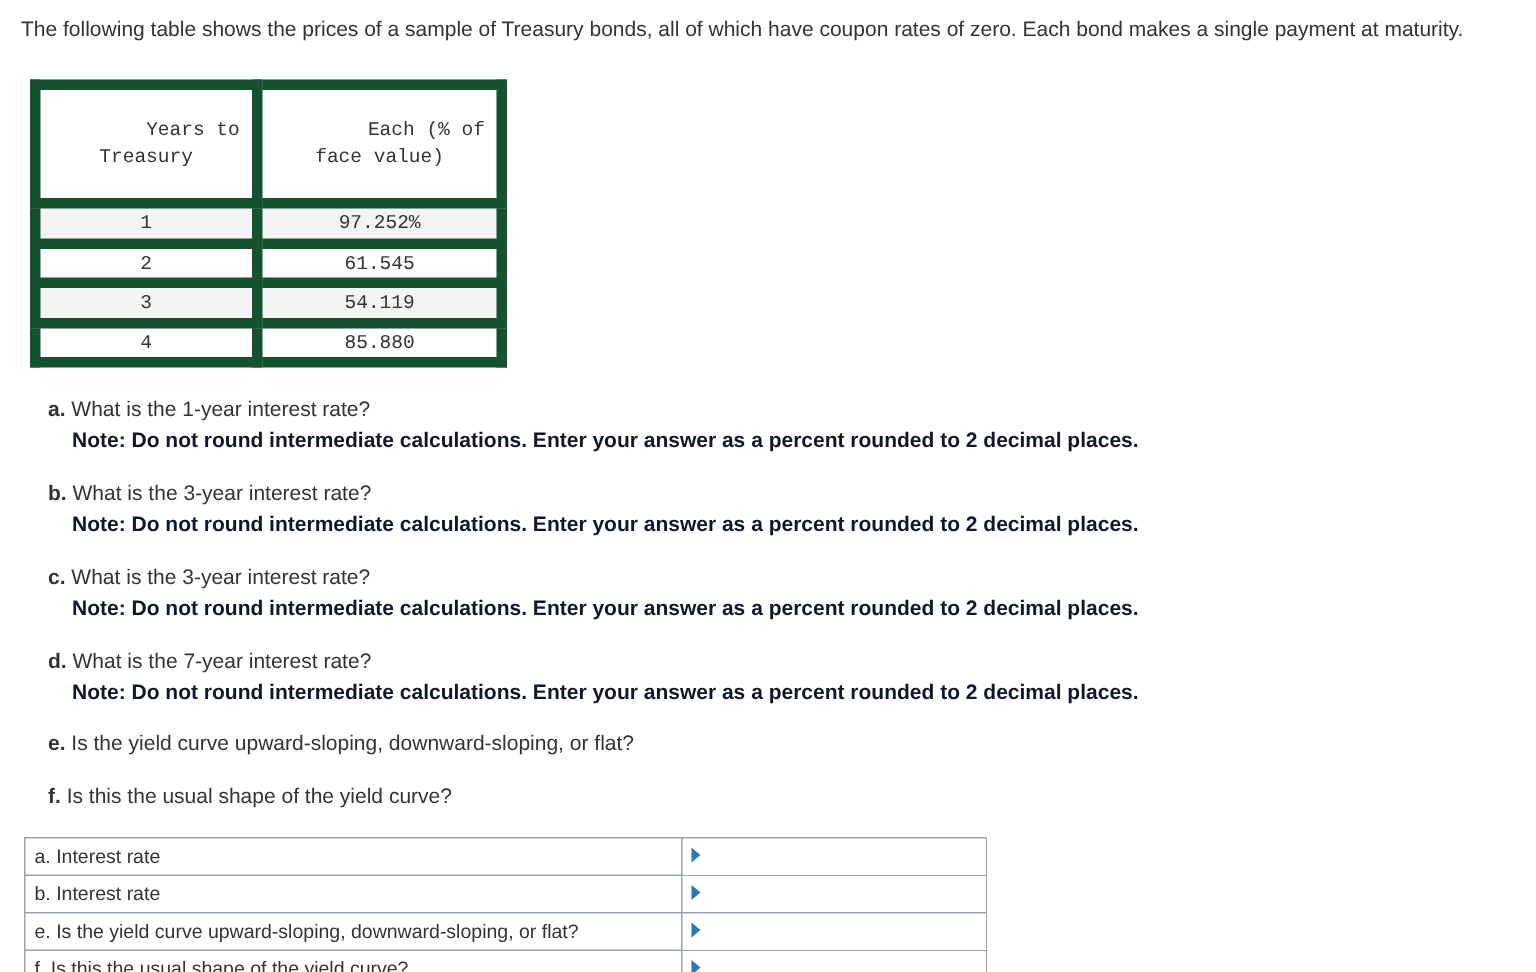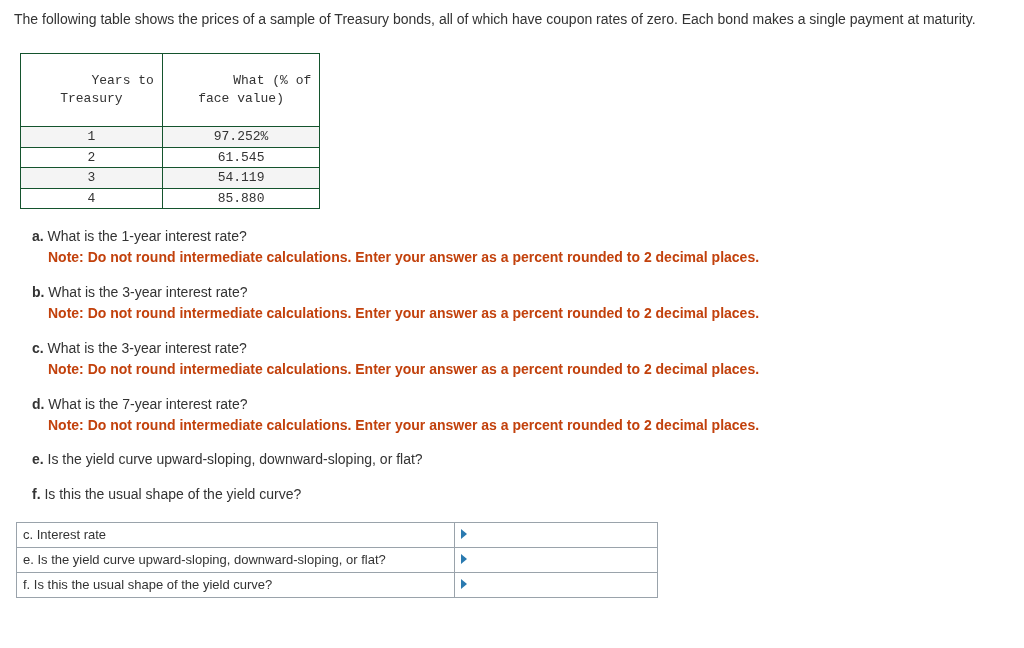--- a/index.html
+++ b/index.html
@@ -14,21 +14,21 @@
     max-width: 980px;
     margin-bottom: 24px;
   }
   .data-table {
     border-collapse: collapse;
     font-family: "Courier New", monospace;
     font-size: 13px;
     margin: 4px 0 18px 6px;
   }
   .data-table th, .data-table td {
-    border: 1px solid #14532d;
+    border: 7px solid #14532d;
     padding: 1px 8px;
     text-align: center;
     white-space: pre;
   }
   .data-table th {
     font-weight: normal;
     background: #fff;
   }
   .data-table tbody tr:nth-child(odd) td {
     background: #f4f4f4;
@@ -44,21 +44,21 @@
   }
   .qlist .label {
     font-weight: bold;
     display: inline;
   }
   .qlist .qtext {
     display: inline;
     text-align: center;
   }
   .note {
-    color: #c2410c;
+    color: #0f172a;
     font-weight: bold;
     display: block;
     margin-top: 2px;
     margin-left: 16px;
   }
   .answer-table {
     border-collapse: collapse;
     font-size: 13px;
     margin-top: 6px;
     margin-left: 2px;
@@ -102,21 +102,21 @@
 
 <div class="intro">The following table shows the prices of a sample of Treasury bonds, all of which have coupon rates of zero. Each bond makes a single payment at maturity.</div>
 
 <table class="data-table">
   <thead>
     <tr>
       <th>
         <span>Years to</span><br><span>Treasury</span>
       </th>
       <th>
-        <span>What (% of</span><br><span>face value)</span>
+        <span>Each (% of</span><br><span>face value)</span>
       </th>
     </tr>
   </thead>
   <tbody>
     <tr>
       <td>1</td>
         <td>97.252%</td>
     </tr>
     <tr>
       <td>2</td>
@@ -159,22 +159,28 @@
     <span class="qtext">Is the yield curve upward-sloping, downward-sloping, or flat?</span>
   </div>
   <div>
     <span class="label">f.</span>
     <span class="qtext">Is this the usual shape of the yield curve?</span>
   </div>
 </div>
 
 <table class="answer-table">
   <tbody>
+      <tr>
+    <td class="answer-label-cell">a. Interest rate</td>
+    <td class="input-cell">
+          <div class="dropdown"></div>
+        </td>
+  </tr>
   <tr>
-    <td class="answer-label-cell">c. Interest rate</td>
+    <td class="answer-label-cell">b. Interest rate</td>
     <td class="input-cell">
           <div class="dropdown"></div>
         </td>
   </tr>
   <tr>
     <td class="answer-label-cell">e. Is the yield curve upward-sloping, downward-sloping, or flat?</td>
     <td class="input-cell">
           <div class="dropdown"></div>
         </td>
   </tr>

